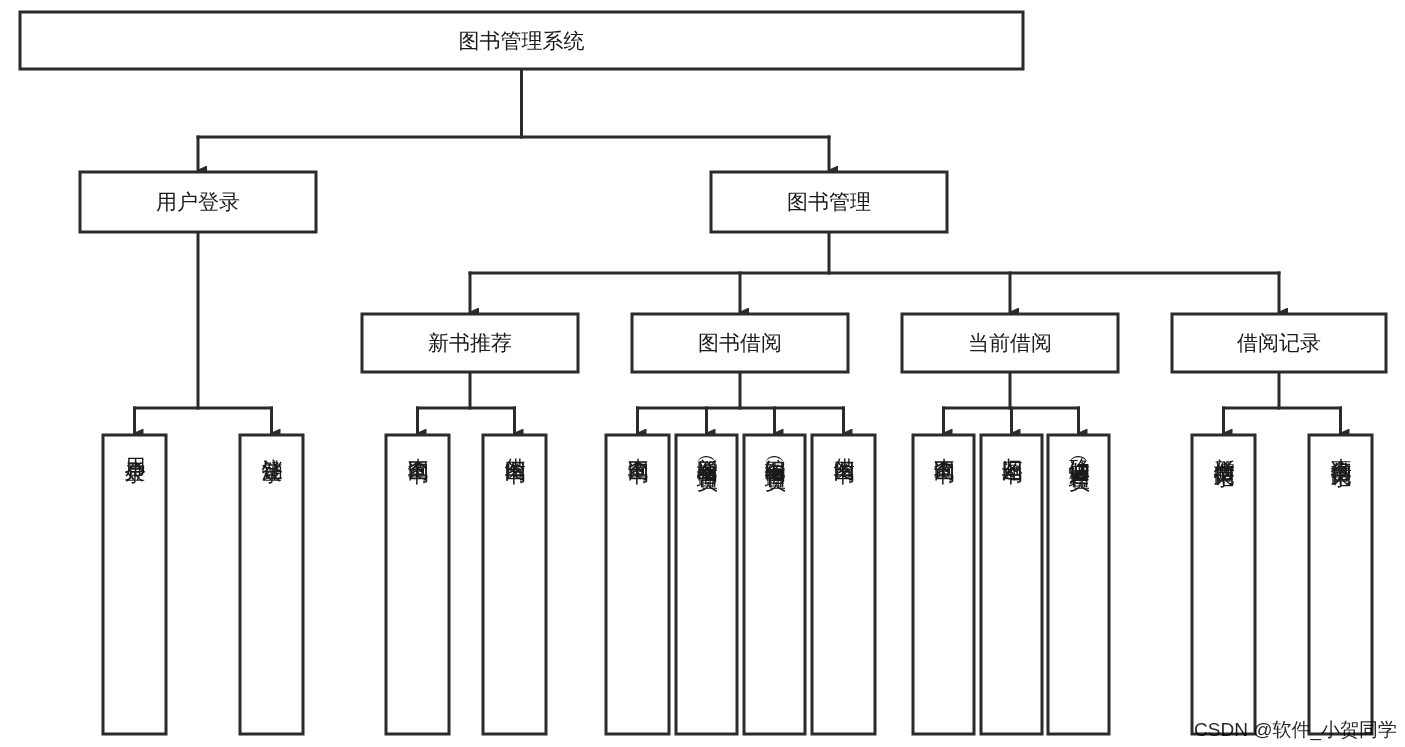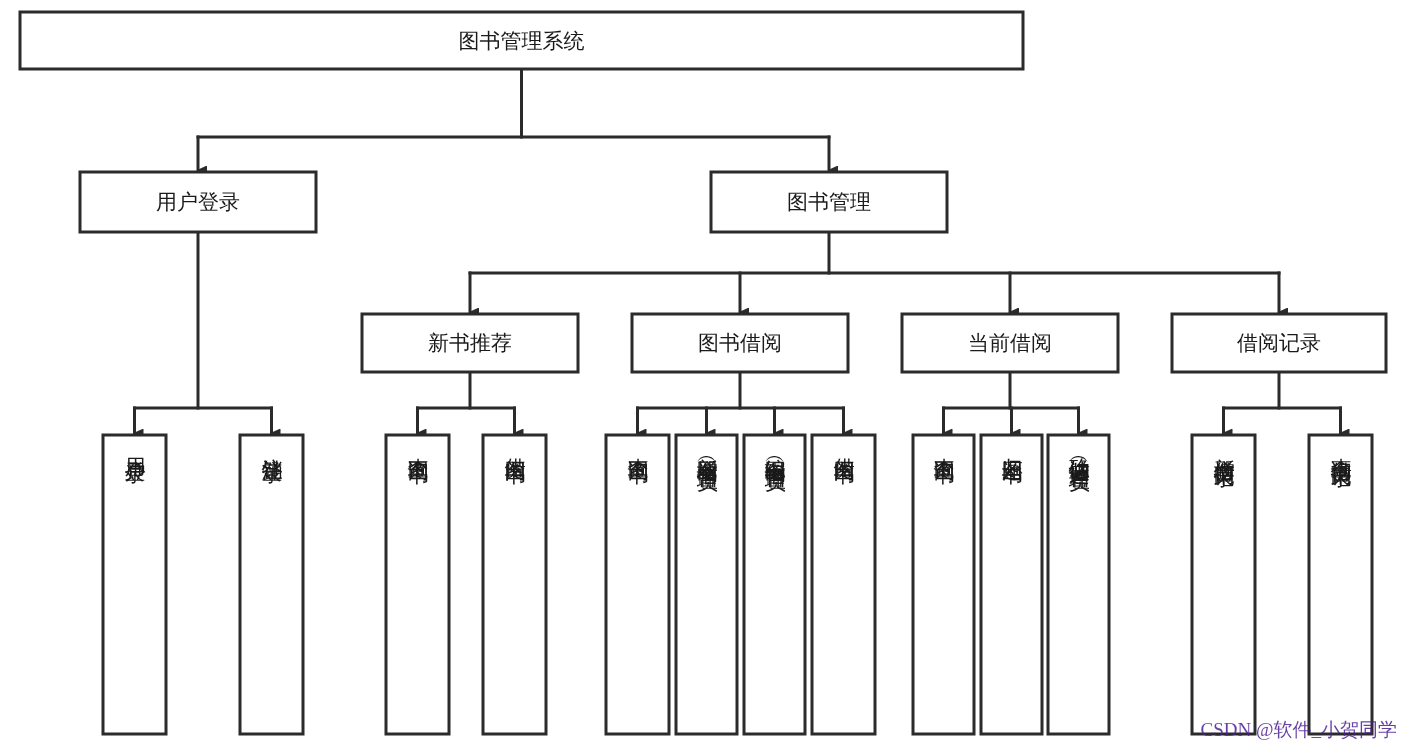--- a/index.html
+++ b/index.html
@@ -58,23 +58,23 @@
     font-size: 21px;
     line-height: 1.32;
     color: #1a1a1a;
     letter-spacing: 2px;
     white-space: nowrap;
   }
   .watermark {
     position: absolute;
     right: 8px;
     bottom: 4px;
-    font-family: Liberation Serif, serif;
+    font-family: Liberation Sans, sans-serif;
     font-size: 19px;
-    color: #4c1d95;
+    color: #000000;
     opacity: 0.85;
     white-space: nowrap;
   }
 </style>
 </head>
 <body>
 
 <div id="diagram-root">
 
   <svg id="diagram-svg" viewBox="0 0 1405 747">

